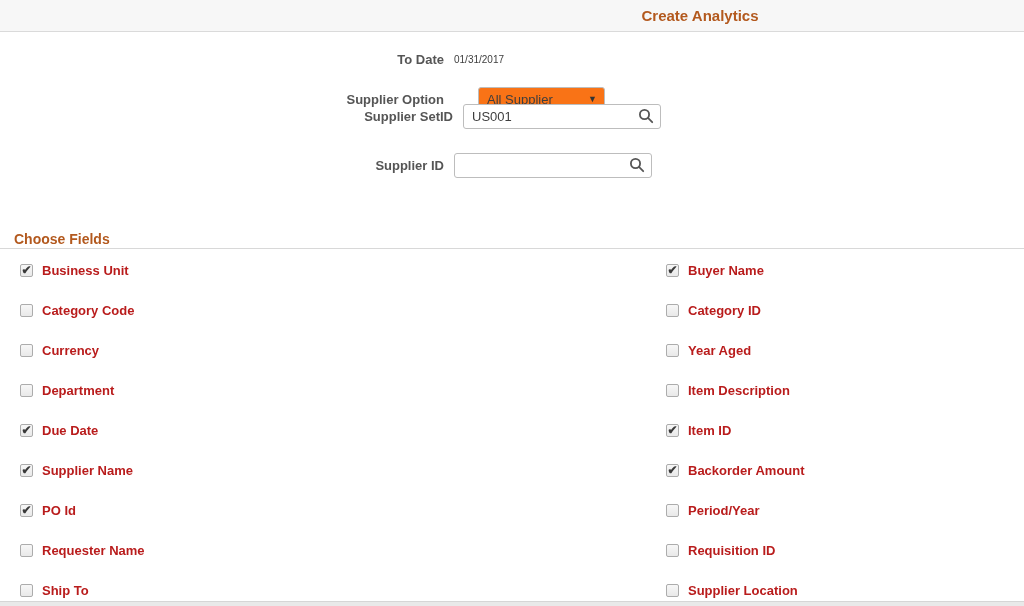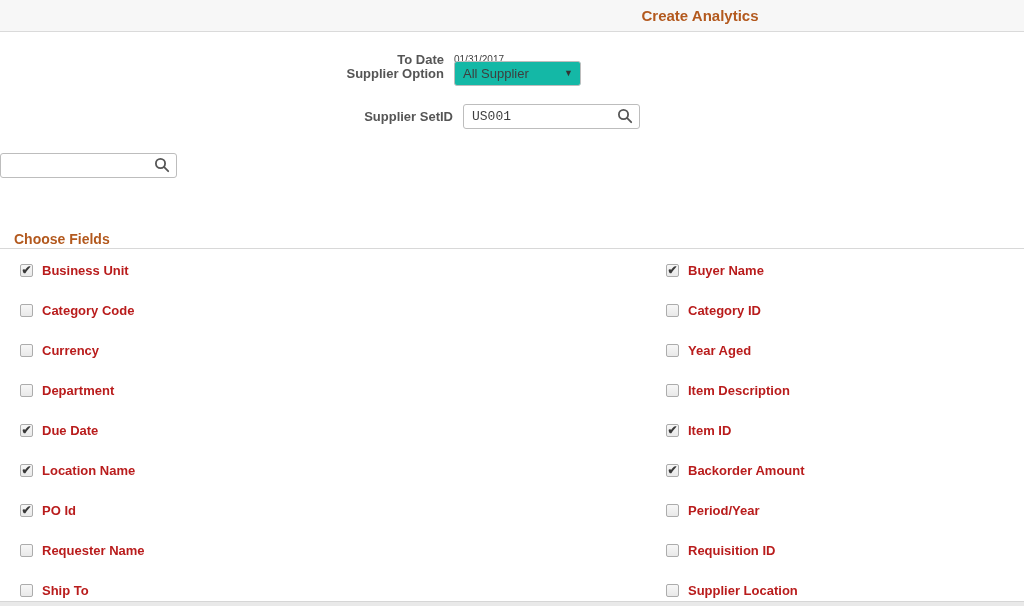--- a/index.html
+++ b/index.html
@@ -33,38 +33,38 @@
   }
   .frm-label {
     width: 454px; text-align: right; padding-right: 10px;
     font-size: 13px; font-weight: bold; color: #555555;
     white-space: nowrap;
   }
   .frm-value {
     font-size: 10px; color: #3e3e3e;
   }
   .text-input {
-    width: 177px; height: 25px;
+    width: 198px; height: 25px;
     border: 1px solid #bdbdbd; border-radius: 3px;
     padding: 0 26px 0 8px;
-    font-family: Liberation Mono, monospace;
+    font-family: Liberation Sans, sans-serif;
     font-size: 13px; color: #3e3e3e;
     background: #ffffff;
     outline: none;
   }
   .input-wrap { position: relative; display: inline-block; }
   .search-icon {
     position: absolute; right: 7px; top: 4px;
     width: 16px; height: 16px;
     cursor: pointer;
   }
   .select-box {
     width: 127px; height: 25px;
     border: 1px solid #bdbdbd; border-radius: 3px;
-    background: #14b8a6;
+    background: #f97316;
     display: flex; align-items: center; justify-content: space-between;
     padding: 0 7px 0 8px;
     font-size: 13px; color: #3e3e3e;
     cursor: pointer;
   }
   .sel-arrow { font-size: 9px; color: #333333; line-height: 1; }
 
   
   .section-title {
     position: absolute; left: 14px; top: 231px;
@@ -109,40 +109,41 @@
 <body>
 
 <div class="topbar"></div>
 <div class="page-title">Create Analytics</div>
 
 <div class="form-row" style="top:52px;">
   <div class="frm-label">To Date</div>
   <div class="frm-value">01/31/2017</div>
 </div>
 
-<div class="form-row" style="top:61px;">
+<div class="form-row" style="top:87px;gap:24px;">
   <div class="frm-label">Supplier Option</div>
   <div class="select-box">
     <span>All Supplier</span>
     <span class="sel-arrow">▼</span>
   </div>
 </div>
 
 <div class="form-row" style="top:104px;margin-left:9px;">
   <div class="frm-label">Supplier SetID</div>
   <div class="input-wrap">
     <input class="text-input" type="text" value="US001" style="">
     <svg class="search-icon" viewBox="0 0 16 16">
       <circle cx="6.5" cy="6.5" r="4.6" fill="none" stroke="#555555" stroke-width="1.8"></circle>
       <line x1="10.2" y1="10.2" x2="14.2" y2="14.2" stroke="#555555" stroke-width="1.8" stroke-linecap="round"></line>
     </svg>
   </div>
 </div>
 
 <div class="form-row" style="top:153px;">
+  <div class="frm-label">Supplier ID</div>
   <div class="input-wrap">
     <input class="text-input" type="text" value="" style="">
     <svg class="search-icon" viewBox="0 0 16 16">
       <circle cx="6.5" cy="6.5" r="4.6" fill="none" stroke="#555555" stroke-width="1.8"></circle>
       <line x1="10.2" y1="10.2" x2="14.2" y2="14.2" stroke="#555555" stroke-width="1.8" stroke-linecap="round"></line>
     </svg>
   </div>
 </div>
 
 <div class="section-title">Choose Fields</div>
@@ -164,21 +165,21 @@
     <label class="cb-row">
       <span class="cb"></span>
       <span class="cb-label">Department</span>
     </label>
     <label class="cb-row">
       <span class="cb">✔</span>
       <span class="cb-label">Due Date</span>
     </label>
     <label class="cb-row">
       <span class="cb">✔</span>
-      <span class="cb-label">Location Name</span>
+      <span class="cb-label">Supplier Name</span>
     </label>
     <label class="cb-row">
       <span class="cb">✔</span>
       <span class="cb-label">PO Id</span>
     </label>
     <label class="cb-row">
       <span class="cb"></span>
       <span class="cb-label">Requester Name</span>
     </label>
     <label class="cb-row">

